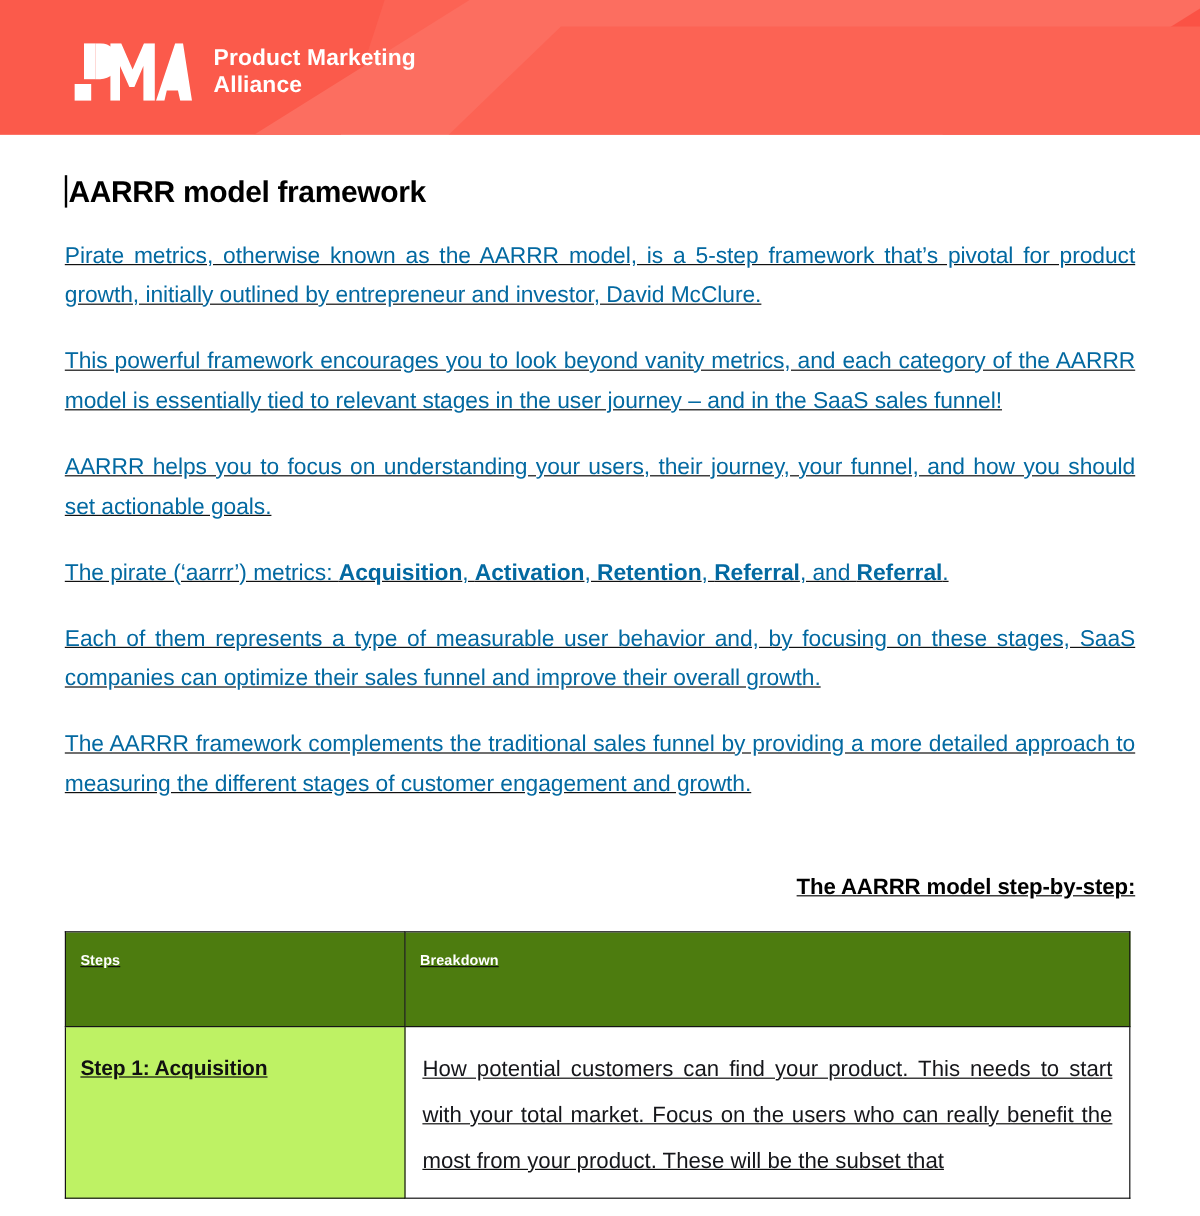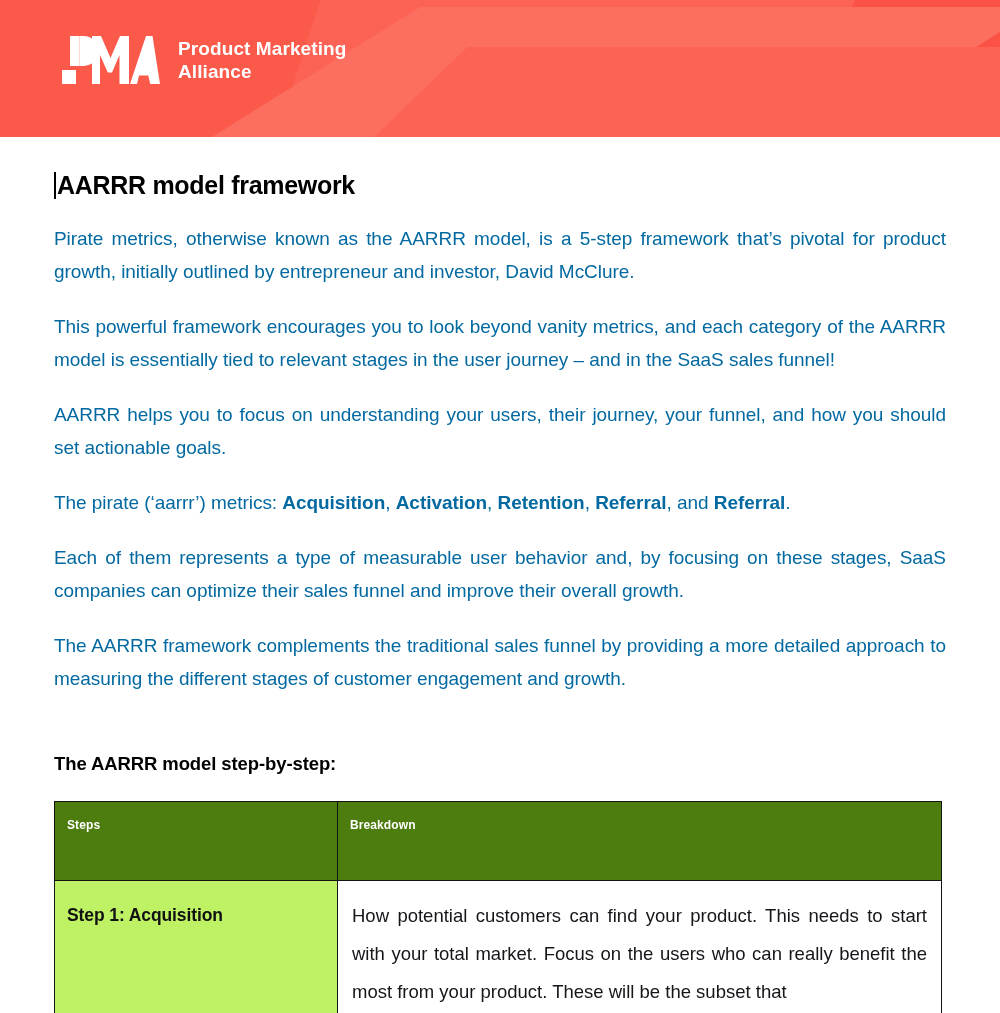--- a/index.html
+++ b/index.html
@@ -13,21 +13,21 @@
     overflow: hidden;
     font-family: "Liberation Sans", sans-serif;
     color: #111111;
     position: relative;
   }
 
   
   .banner {
     position: relative;
     width: 1000px;
-    height: 137px;
+    height: 112px;
     background: #fb5a4b;
     overflow: hidden;
   }
   .banner-shape {
     position: absolute;
     pointer-events: none;
   }
   
   .shape-a {
     left: -40px;
@@ -98,20 +98,21 @@
     line-height: 1.23;
     letter-spacing: 0.1px;
     white-space: pre-line;
   }
 
   
   .doc {
     padding: 0 54px 4px 54px;
     box-sizing: border-box;
     width: 1000px;
+    text-decoration: underline;
   }
   .doc-title {
     font-size: 25px;
     font-weight: bold;
     letter-spacing: -0.3px;
     color: #000000;
     margin: 34px 0 0 0;
     position: relative;
     display: inline-block;
   }
@@ -132,20 +133,21 @@
     letter-spacing: -0.05px;
   }
   p.body-text b { font-weight: bold; }
 
   .section-title {
     font-size: 18.5px;
     font-weight: bold;
     color: #000;
     margin: 58px 0 0 0;
     letter-spacing: -0.1px;
+    text-align: right;
   }
 
   
   table.steps-table {
     border-collapse: collapse;
     margin-top: 26px;
     width: 888px;
     table-layout: fixed;
   }
   table.steps-table th,

